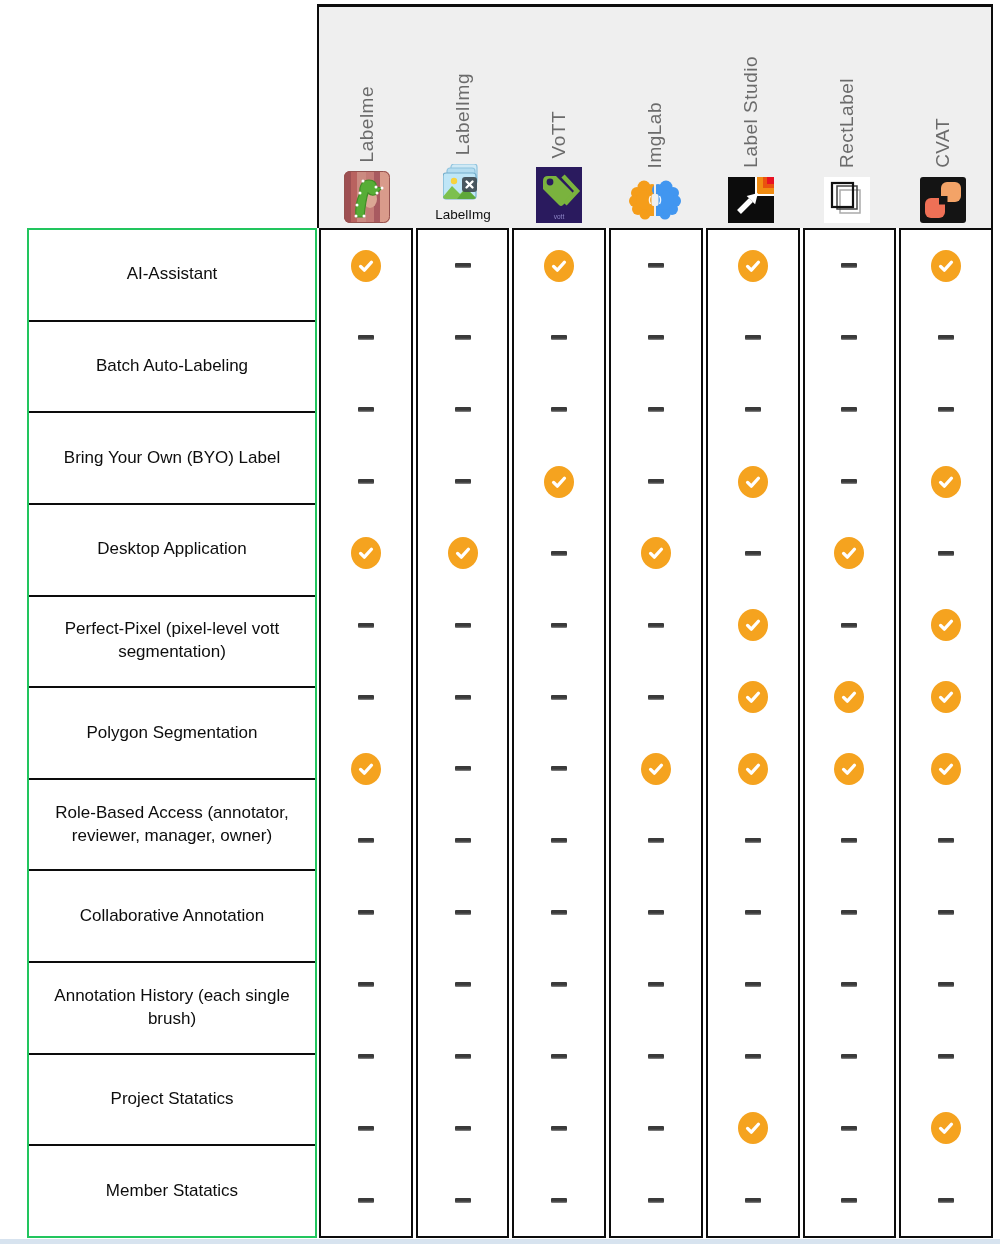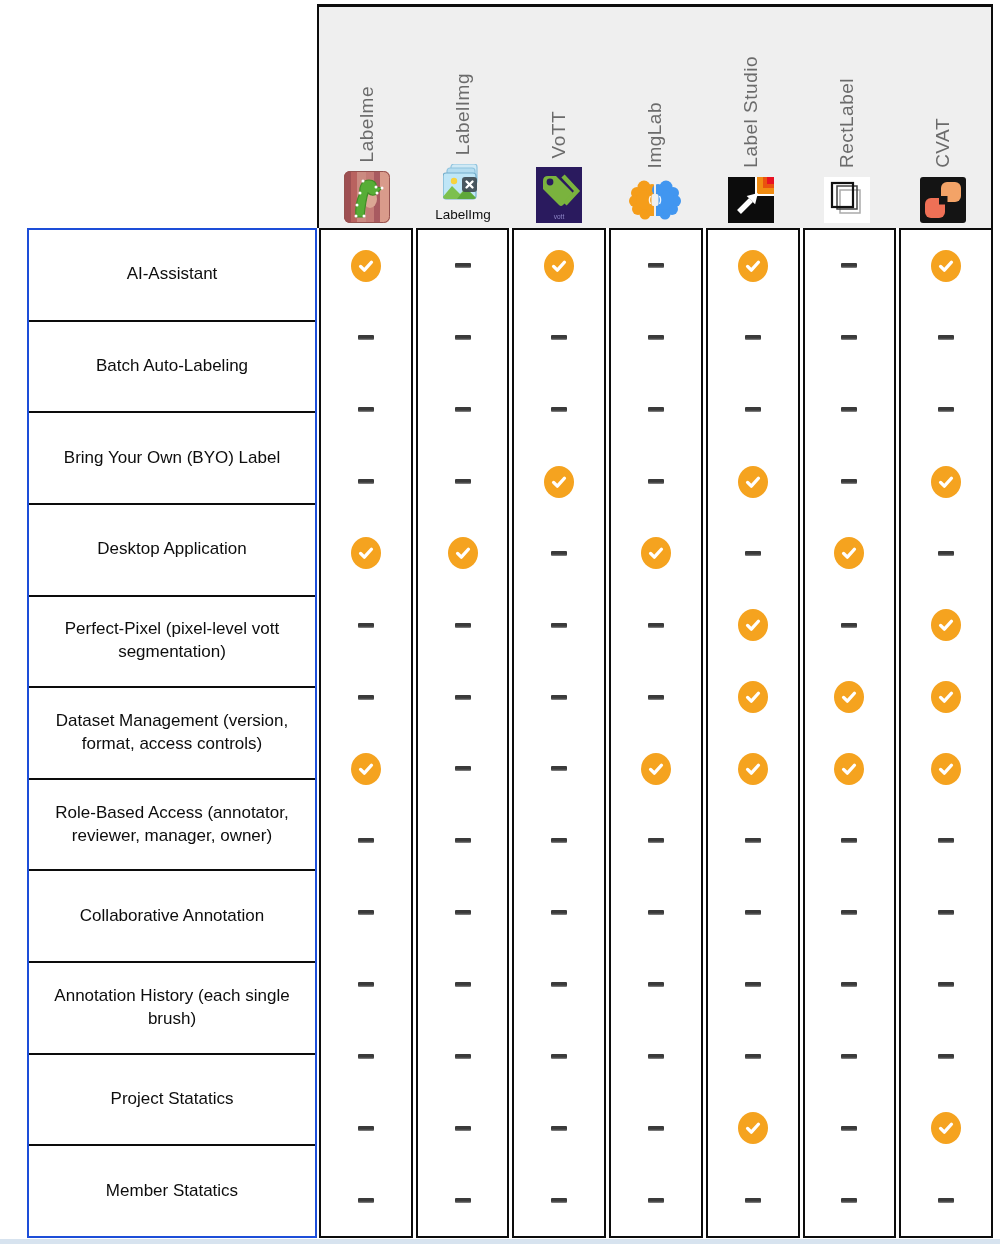--- a/index.html
+++ b/index.html
@@ -13,21 +13,21 @@
               display:flex;}
   .tool-cell{flex:1;display:flex;flex-direction:column;align-items:center;
              justify-content:flex-end;padding-bottom:5px;min-width:0;}
   .tool-label{writing-mode:vertical-rl;transform:rotate(180deg);
               font-size:19px;color:#6b6b6b;margin-bottom:9px;letter-spacing:.5px;white-space:nowrap;}
   .tool-icon{display:flex;align-items:flex-end;justify-content:center;}
   .tool-caption{font-size:13.5px;color:#111;line-height:1.15;margin-top:1px;}
 
   
   .feature-col{position:absolute;left:27px;top:228px;width:290px;height:1010px;
-               box-sizing:border-box;border:2px solid #1d4ed8;
+               box-sizing:border-box;border:2px solid #22c55e;
                display:flex;flex-direction:column;background:#fff;}
   .feature-row{flex:1;box-sizing:border-box;border-bottom:2px solid #0c0c0c;
                display:flex;align-items:center;justify-content:center;text-align:center;
                font-size:17px;color:#0d0d0d;line-height:1.35;padding:0 8px;}
   .feature-row:last-child{border-bottom:none;}
 
   
   .support-grid{position:absolute;left:319px;top:228px;width:674px;height:1010px;
                 display:flex;gap:3px;}
   .support-col{flex:1;box-sizing:border-box;border:2px solid #0c0c0c;background:#fff;
@@ -195,21 +195,21 @@
       <div class="feature-row">
         <span>Bring Your Own (BYO) Label</span>
       </div>
       <div class="feature-row">
         <span>Desktop Application</span>
       </div>
       <div class="feature-row">
         <span>Perfect-Pixel (pixel-level vott segmentation)</span>
       </div>
       <div class="feature-row">
-        <span>Dataset Management (version, format, access controls)</span>
+        <span>Polygon Segmentation</span>
       </div>
       <div class="feature-row">
         <span>Role-Based Access (annotator, reviewer, manager, owner)</span>
       </div>
       <div class="feature-row">
         <span>Collaborative Annotation</span>
       </div>
       <div class="feature-row">
         <span>Annotation History (each single brush)</span>
       </div>

